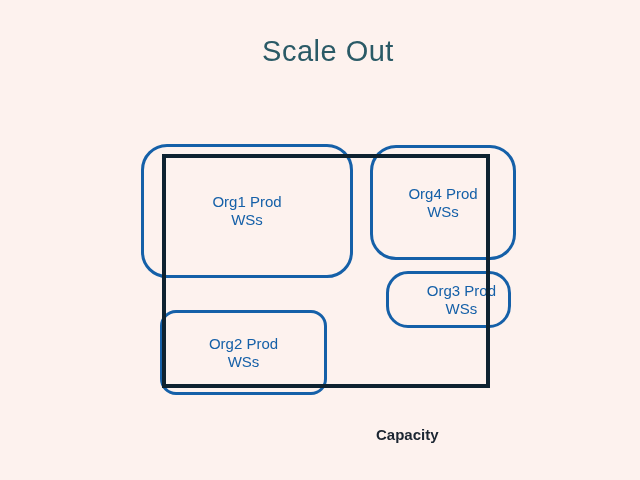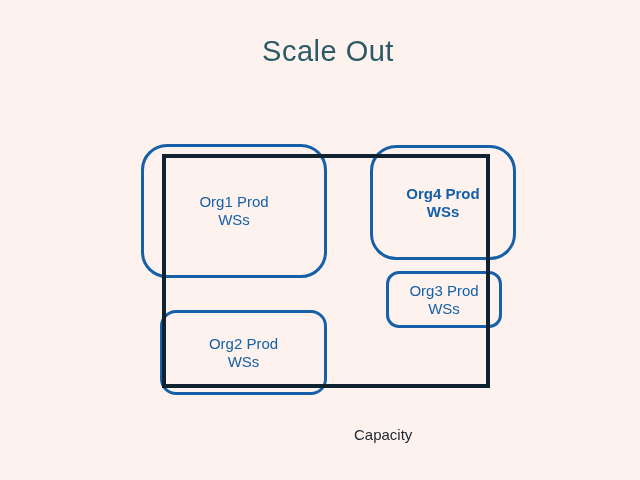--- a/index.html
+++ b/index.html
@@ -46,37 +46,38 @@
     display: flex;
     align-items: center;
     justify-content: center;
   }
   .org-label {
     text-align: center;
     color: var(--blue);
     font-size: 15px;
     line-height: 18px;
   }
-  .org1 { left: 133px; top: 136px; width: 186px; height: 134px; border-radius: 26px; }
+  .org1 { left: 133px; top: 136px; width: 212px; height: 134px; border-radius: 26px; }
   .org2 { left: 152px; top: 302px; width: 167px; height: 85px;  border-radius: 16px; }
-  .org3 { left: 378px; top: 263px; width: 116px; height: 57px;  border-radius: 13px; }
-  .org4 { left: 362px; top: 137px; width: 146px; height: 115px; border-radius: 26px; font-weight: bold; }
+  .org3 { left: 378px; top: 263px; width: 125px; height: 57px;  border-radius: 22px; justify-content: flex-end; }
+  .org4 { left: 362px; top: 137px; width: 146px; height: 115px; border-radius: 26px; }
   .legend-note {
     position: absolute;
     left: 163px; top: 414px;
     font-size: 15px;
     color: var(--blue);
     z-index: 4;
   }
   .capacity-label {
     position: absolute;
-    left: 342px; top: 414px;
+    left: 364px; top: 414px;
     font-size: 15px;
     color: var(--label_dark);
     z-index: 4;
+    font-weight: bold;
   }
 </style>
 </head>
 <body>
 
 <div class="canvas">
 
   <div class="slide-title">Scale Out</div>
 
   <div class="org-box org1">

